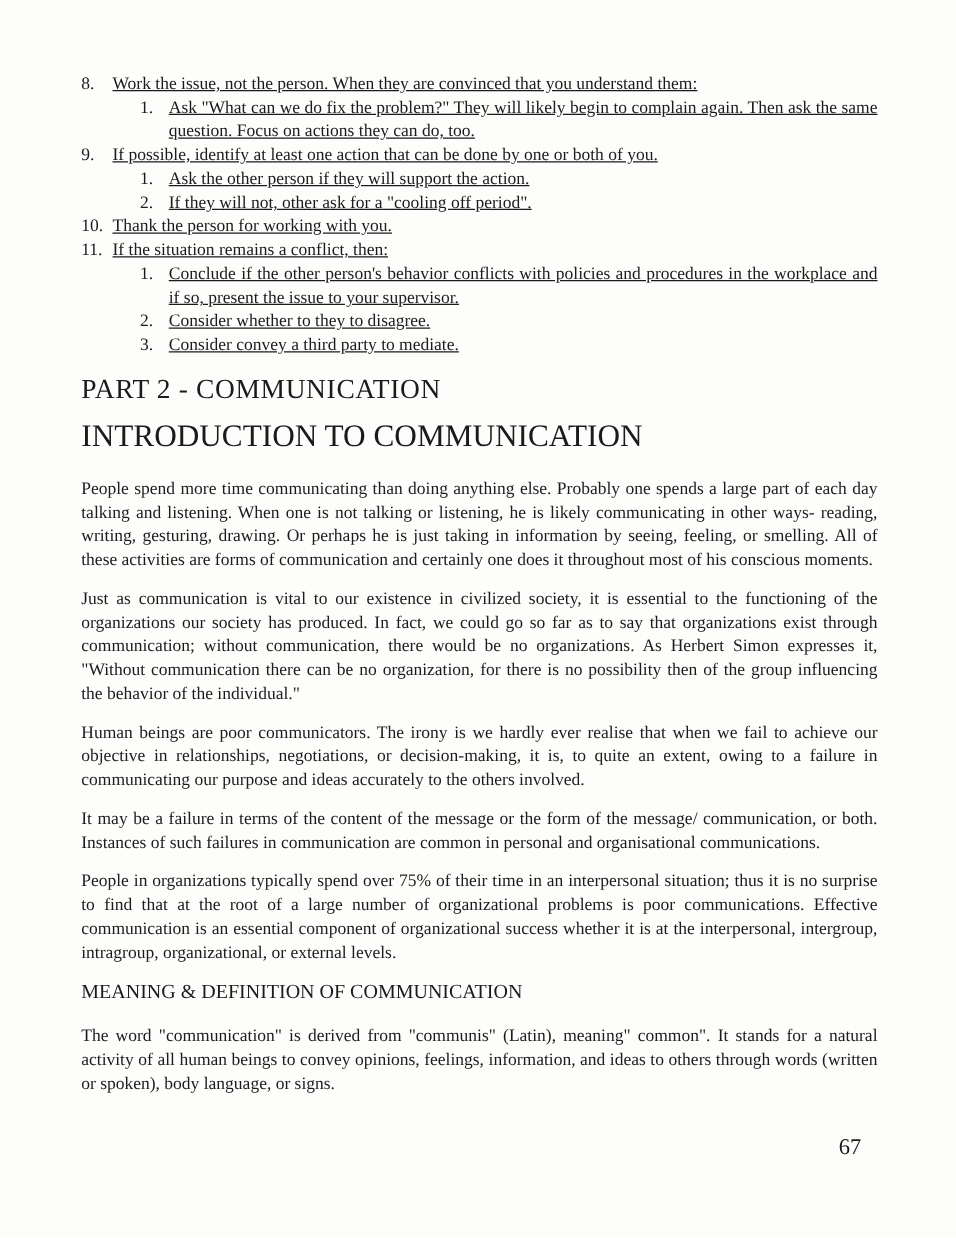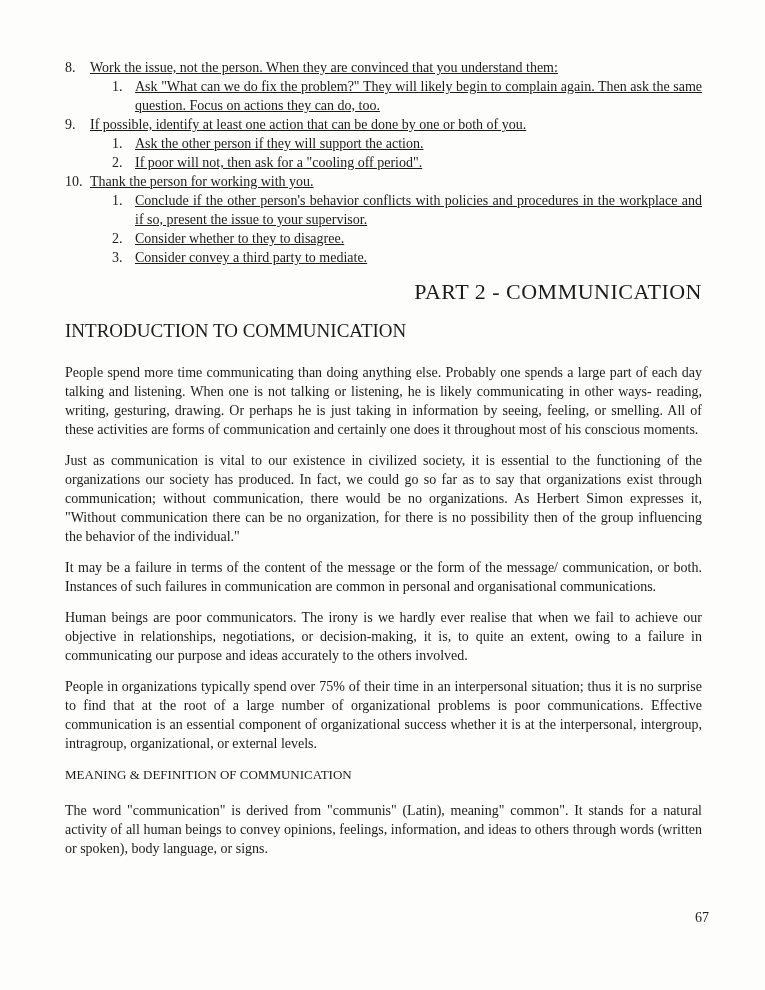--- a/index.html
+++ b/index.html
@@ -41,51 +41,51 @@
     margin-left: 47px;
   }
   .li-row.sub .num {
     flex: 0 0 23px;
   }
   .part-title {
     margin: 12px 0 0 0;
     font-size: 22px;
     line-height: 26px;
     font-weight: 400;
-    text-align: right;
+    text-align: left;
     letter-spacing: 0.5px;
   }
   .section-title {
     margin: 14px 0 0 0;
-    font-size: 19px;
+    font-size: 25px;
     line-height: 24px;
     font-weight: 400;
     text-align: left;
   }
   .subsection-title {
     margin: 12px 0 0 0;
-    font-size: 13px;
+    font-size: 16px;
     line-height: 19px;
     font-weight: 400;
   }
   .para {
     margin: 12px 0 0 0;
     text-align: justify;
   }
   .para.first {
     margin-top: 20px;
   }
   .para.last {
     margin-top: 17px;
   }
   .page-number {
     position: absolute;
     top: 908px;
-    right: 56px;
-    font-size: 14px;
+    right: 76px;
+    font-size: 18px;
     line-height: 19px;
   }
 </style>
 </head>
 <body>
 
 <div class="page">
   <div class="content">
 
     <div>
@@ -102,50 +102,54 @@
       <div class="li-row">
         <span class="num">9.</span>
         <div class="txt">If possible, identify at least one action that can be done by one or both of you.</div>
       </div>
       <div class="li-row sub">
         <span class="num">1.</span>
         <div class="txt">Ask the other person if they will support the action.</div>
       </div>
       <div class="li-row sub">
         <span class="num">2.</span>
-        <div class="txt">If poor will not, then ask for a "cooling off period".</div>
+        <div class="txt">If they will not, other ask for a "cooling off period".</div>
       </div>
 
       <div class="li-row">
         <span class="num">10.</span>
         <div class="txt">Thank the person for working with you.</div>
       </div>
 
+      <div class="li-row">
+        <span class="num">11.</span>
+        <div class="txt">If the situation remains a conflict, then:</div>
+      </div>
       <div class="li-row sub">
         <span class="num">1.</span>
         <div class="txt">Conclude if the other person's behavior conflicts with policies and procedures in the workplace and if so, present the issue to your supervisor.</div>
       </div>
       <div class="li-row sub">
         <span class="num">2.</span>
         <div class="txt">Consider whether to they to disagree.</div>
       </div>
       <div class="li-row sub">
         <span class="num">3.</span>
         <div class="txt">Consider convey a third party to mediate.</div>
       </div>
 
     </div>
 
     <h1 class="part-title">PART 2 - COMMUNICATION</h1>
     <h2 class="section-title">INTRODUCTION TO COMMUNICATION</h2>
 
     <p class="para first">People spend more time communicating than doing anything else. Probably one spends a large part of each day talking and listening. When one is not talking or listening, he is likely communicating in other ways- reading, writing, gesturing, drawing. Or perhaps he is just taking in information by seeing, feeling, or smelling. All of these activities are forms of communication and certainly one does it throughout most of his conscious moments.</p>
     <p class="para">Just as communication is vital to our existence in civilized society, it is essential to the functioning of the organizations our society has produced. In fact, we could go so far as to say that organizations exist through communication; without communication, there would be no organizations. As Herbert Simon expresses it, "Without communication there can be no organization, for there is no possibility then of the group influencing the behavior of the individual."</p>
+    <p class="para">Human beings are poor communicators. The irony is we hardly ever realise that when we fail to achieve our objective in relationships, negotiations, or decision-making, it is, to quite an extent, owing to a failure in communicating our purpose and ideas accurately to the others involved.</p>
     <p class="para">It may be a failure in terms of the content of the message or the form of the message/ communication, or both. Instances of such failures in communication are common in personal and organisational communications.</p>
-    <p class="para">Human beings are poor communicators. The irony is we hardly ever realise that when we fail to achieve our objective in relationships, negotiations, or decision-making, it is, to quite an extent, owing to a failure in communicating our purpose and ideas accurately to the others involved.</p>
     <p class="para">People in organizations typically spend over 75% of their time in an interpersonal situation; thus it is no surprise to find that at the root of a large number of organizational problems is poor communications. Effective communication is an essential component of organizational success whether it is at the interpersonal, intergroup, intragroup, organizational, or external levels.</p>
 
     <h3 class="subsection-title">MEANING &amp; DEFINITION OF COMMUNICATION</h3>
 
     <p class="para last">The word "communication" is derived from "communis" (Latin), meaning" common". It stands for a natural activity of all human beings to convey opinions, feelings, information, and ideas to others through words (written or spoken), body language, or signs.</p>
 
   </div>
 
   <div class="page-number">67</div>
 </div>

